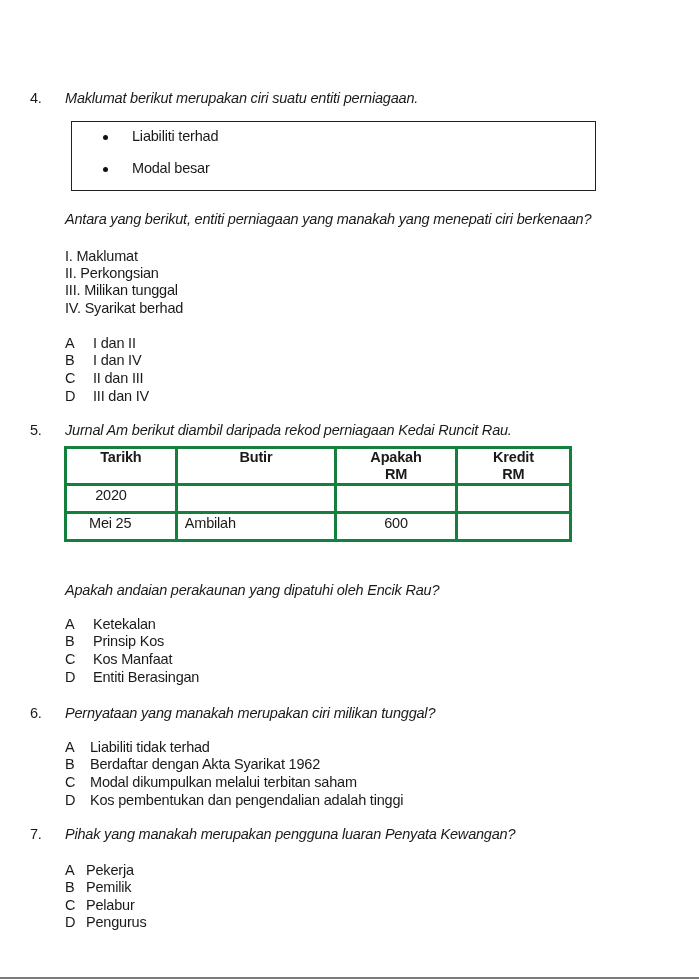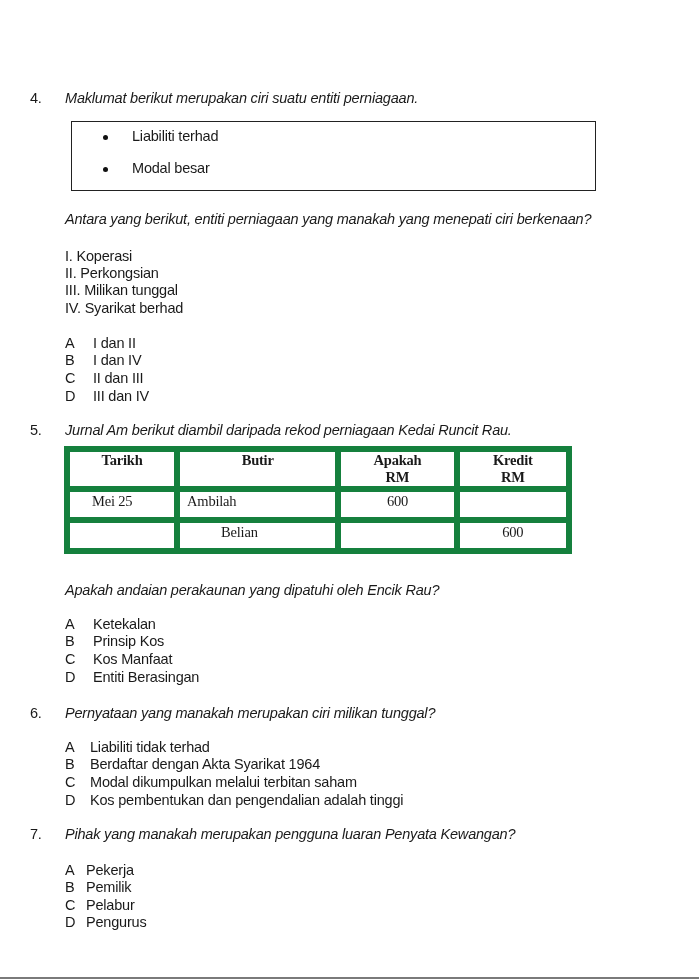--- a/index.html
+++ b/index.html
@@ -38,25 +38,24 @@
   .opt-letter { display: inline-block; }
 
   table.journal {
     position: absolute;
     left: 64px; top: 446px;
     width: 508px;
     border-collapse: collapse;
     font-size: 14.5px;
   }
   table.journal td, table.journal th {
-    border: 6px solid #15803d;
+    border: 3px solid #15803d;
     padding: 0 22px;
     vertical-align: top;
     line-height: 17px;
-    font-family: Liberation Serif, serif;
   }
   table.journal th { font-weight: bold; text-align: center; height: 34px; padding-top: 0px; }
   table.journal td { height: 24px; padding-top: 1px; }
   .c-date { width: 85px; }
   .c-desc { width: 184px; margin-top: 12px; }
   .c-deb { width: 95px; }
   .c-cred { width: 92px; margin-top: 22px; }
   .center { text-align: center; }
   .right { }
 
@@ -75,21 +74,21 @@
   <span class="abs qtext" style="top:90px">Maklumat berikut merupakan ciri suatu entiti perniagaan.</span>
 
   <div class="box"></div>
   <span class="bullet" style="left:103px; top:135px"></span>
   <span class="abs" style="left:132px; top:128px">Liabiliti terhad</span>
   <span class="bullet" style="left:103px; top:167px"></span>
   <span class="abs" style="left:132px; top:160px">Modal besar</span>
 
   <span class="abs qtext" style="top:211px">Antara yang berikut, entiti perniagaan yang manakah yang menepati ciri berkenaan?</span>
 
-  <span class="abs ind" style="top:248px">I. Koperasi</span>
+  <span class="abs ind" style="top:248px">I. Maklumat</span>
   <span class="abs ind" style="top:265px">II. Perkongsian</span>
   <span class="abs ind" style="top:282px">III. Milikan tunggal</span>
   <span class="abs ind" style="top:300px">IV. Syarikat berhad</span>
 
   <div class="abs ind" style="top:335px">
     <span class="opt-letter" style="width:28px">A</span><span>I dan II</span>
   </div>
   <div class="abs ind" style="top:352px">
     <span class="opt-letter" style="width:28px">B</span><span>I dan IV</span>
   </div>
@@ -117,30 +116,30 @@
       <th class="c-deb">
         <span>Apakah</span><br>
         <span>RM</span>
       </th>
       <th class="c-cred">
         <span>Kredit</span><br>
         <span>RM</span>
       </th>
     </tr>
     <tr>
+      <td class="center" style="padding-left:0; padding-right:20px;">2020</td>
+      <td></td>
+      <td class="center"></td>
+      <td class="center"></td>
+    </tr>
+    <tr>
       <td class="right" style="padding-right:4px;">Mei 25</td>
       <td style="padding-left:7px;">Ambilah</td>
       <td class="center">600</td>
       <td class="center"></td>
-    </tr>
-    <tr>
-      <td></td>
-      <td style="padding-left:41px;">Belian</td>
-      <td class="center"></td>
-      <td class="center">600</td>
     </tr>
   </tbody>
     </table>
 
   <span class="abs qtext" style="top:582px">Apakah andaian perakaunan yang dipatuhi oleh Encik Rau?</span>
 
   <div class="abs ind" style="top:616px">
     <span class="opt-letter" style="width:28px">A</span><span>Ketekalan</span>
   </div>
   <div class="abs ind" style="top:633px">
@@ -155,21 +154,21 @@
 </div>
 
 <div>
   <span class="abs qnum" style="top:705px">6.</span>
   <span class="abs qtext" style="top:705px">Pernyataan yang manakah merupakan ciri milikan tunggal?</span>
 
   <div class="abs ind" style="top:739px">
     <span class="opt-letter" style="width:25px">A</span><span>Liabiliti tidak terhad</span>
   </div>
   <div class="abs ind" style="top:756px">
-    <span class="opt-letter" style="width:25px">B</span><span>Berdaftar dengan Akta Syarikat 1964</span>
+    <span class="opt-letter" style="width:25px">B</span><span>Berdaftar dengan Akta Syarikat 1962</span>
   </div>
   <div class="abs ind" style="top:774px">
     <span class="opt-letter" style="width:25px">C</span><span>Modal dikumpulkan melalui terbitan saham</span>
   </div>
   <div class="abs ind" style="top:792px">
     <span class="opt-letter" style="width:25px">D</span><span>Kos pembentukan dan pengendalian adalah tinggi</span>
   </div>
 </div>
 
 <div>

